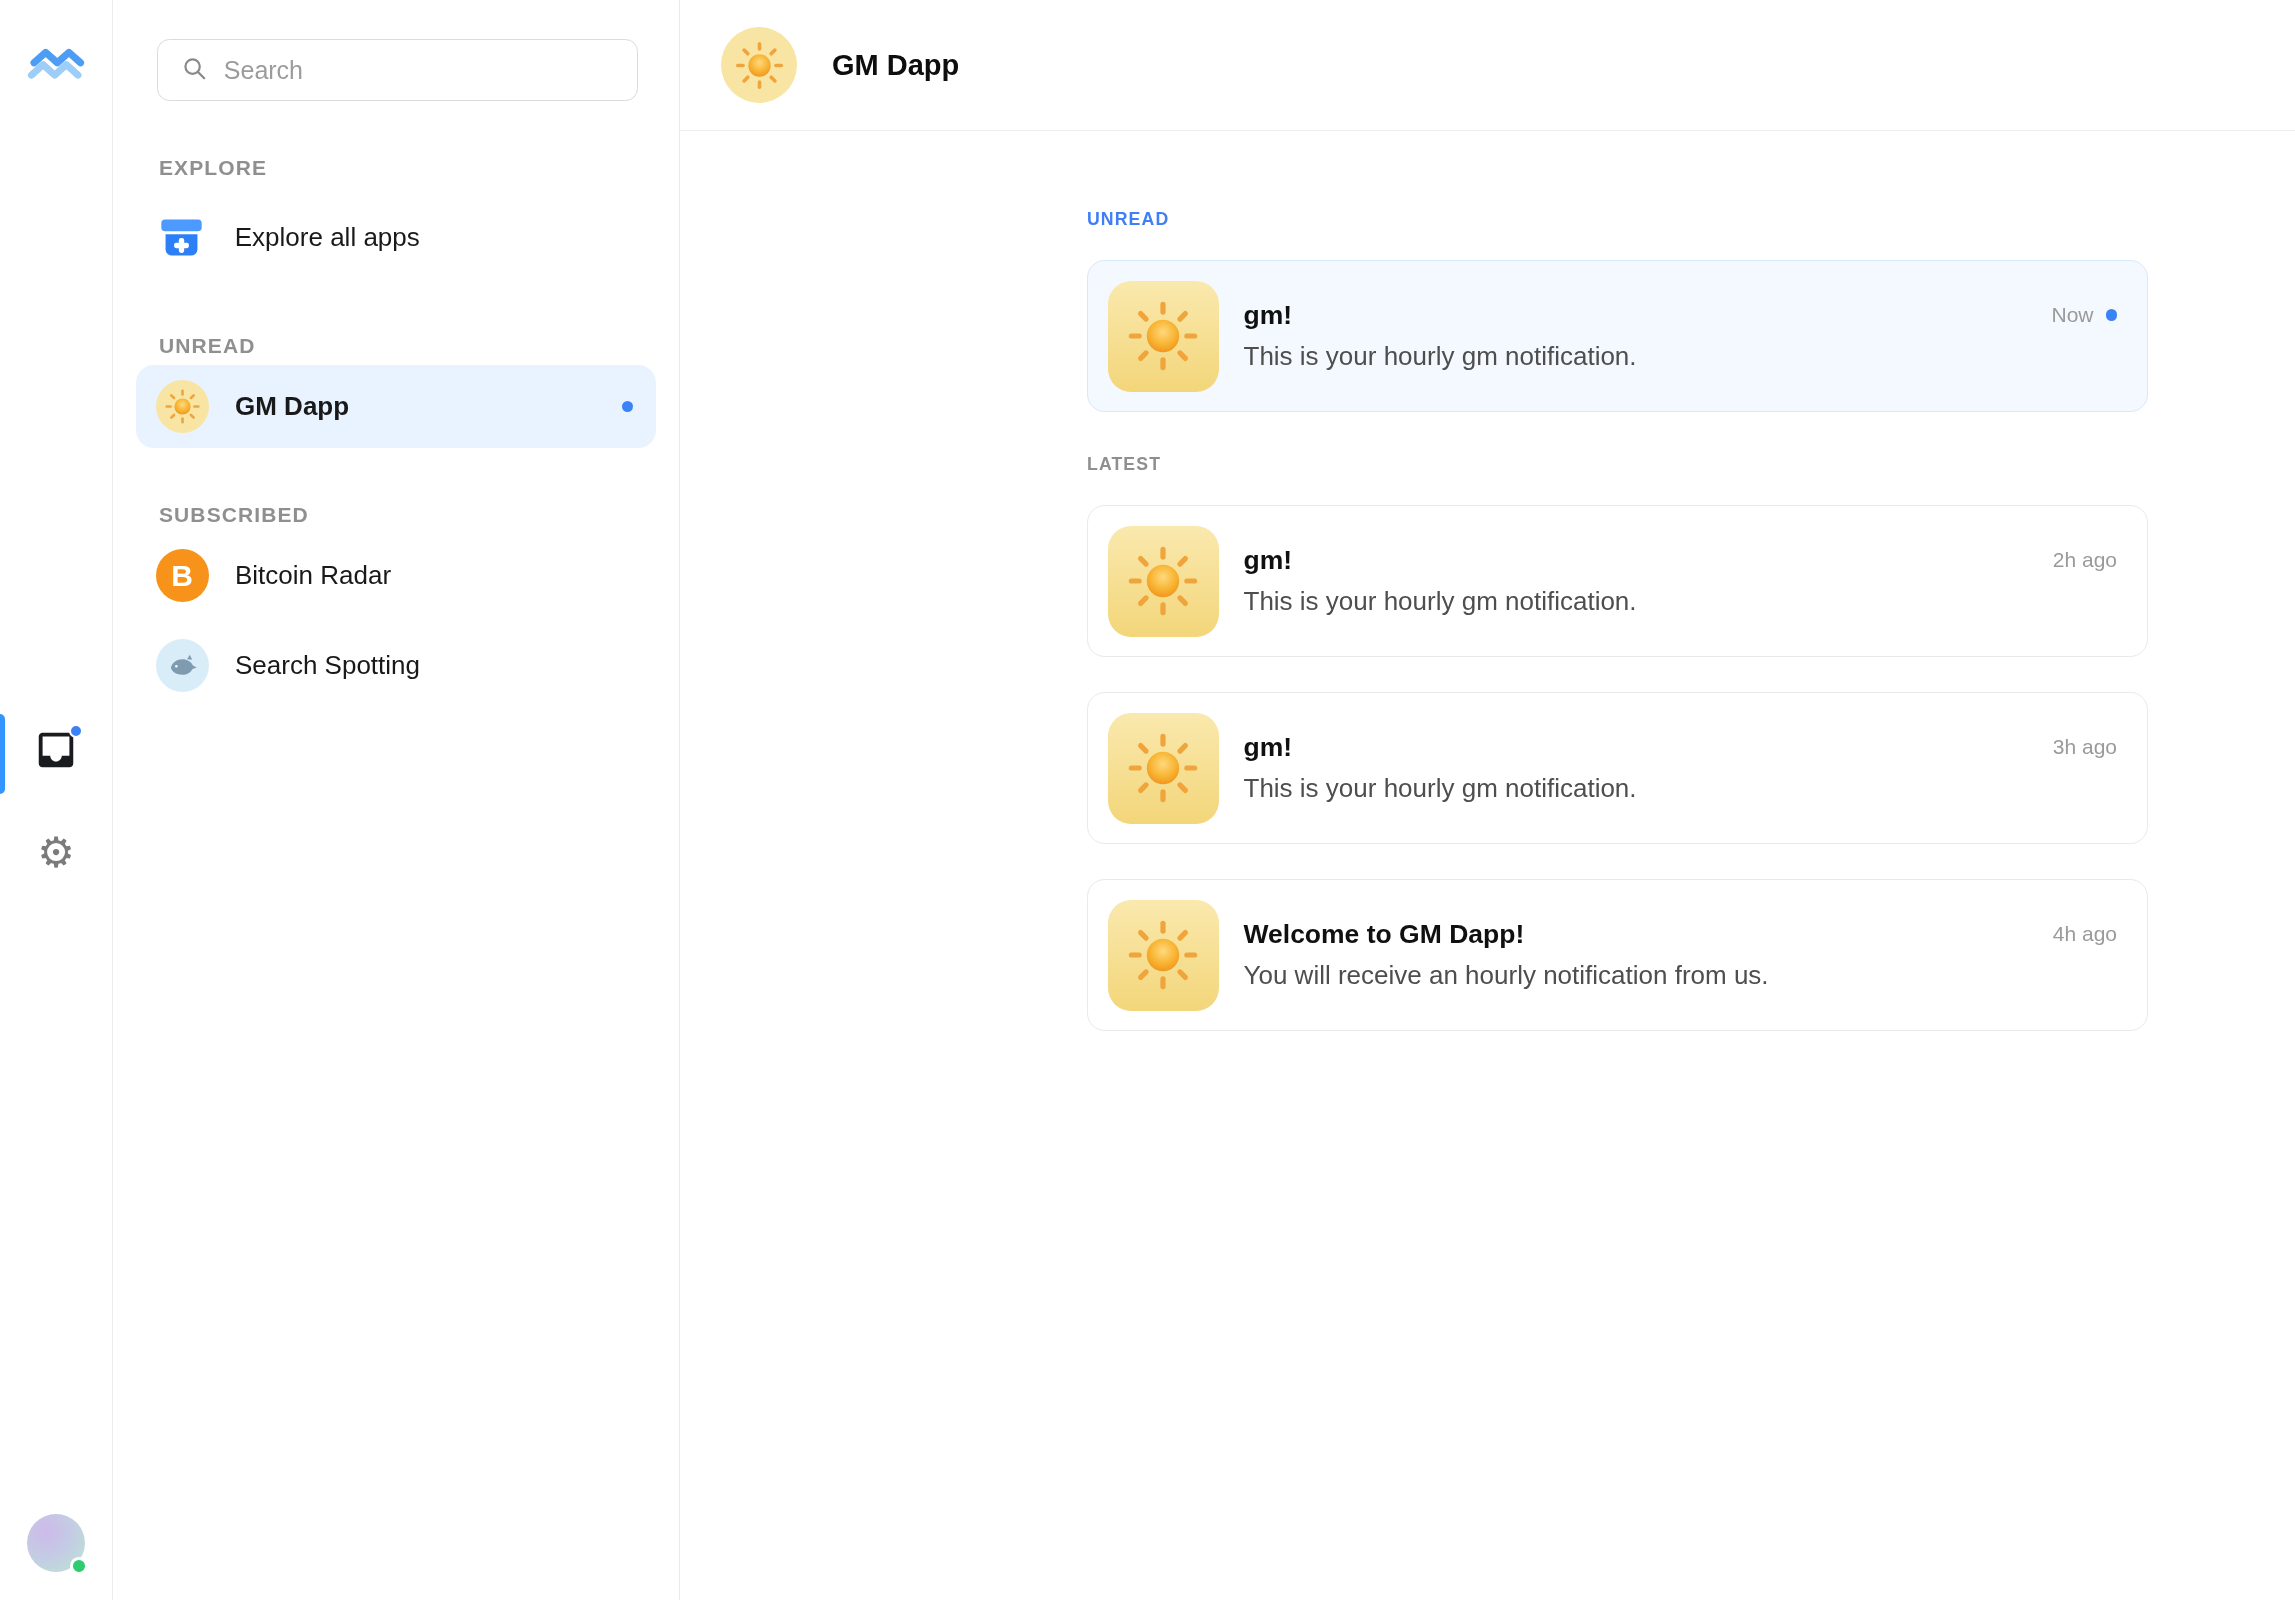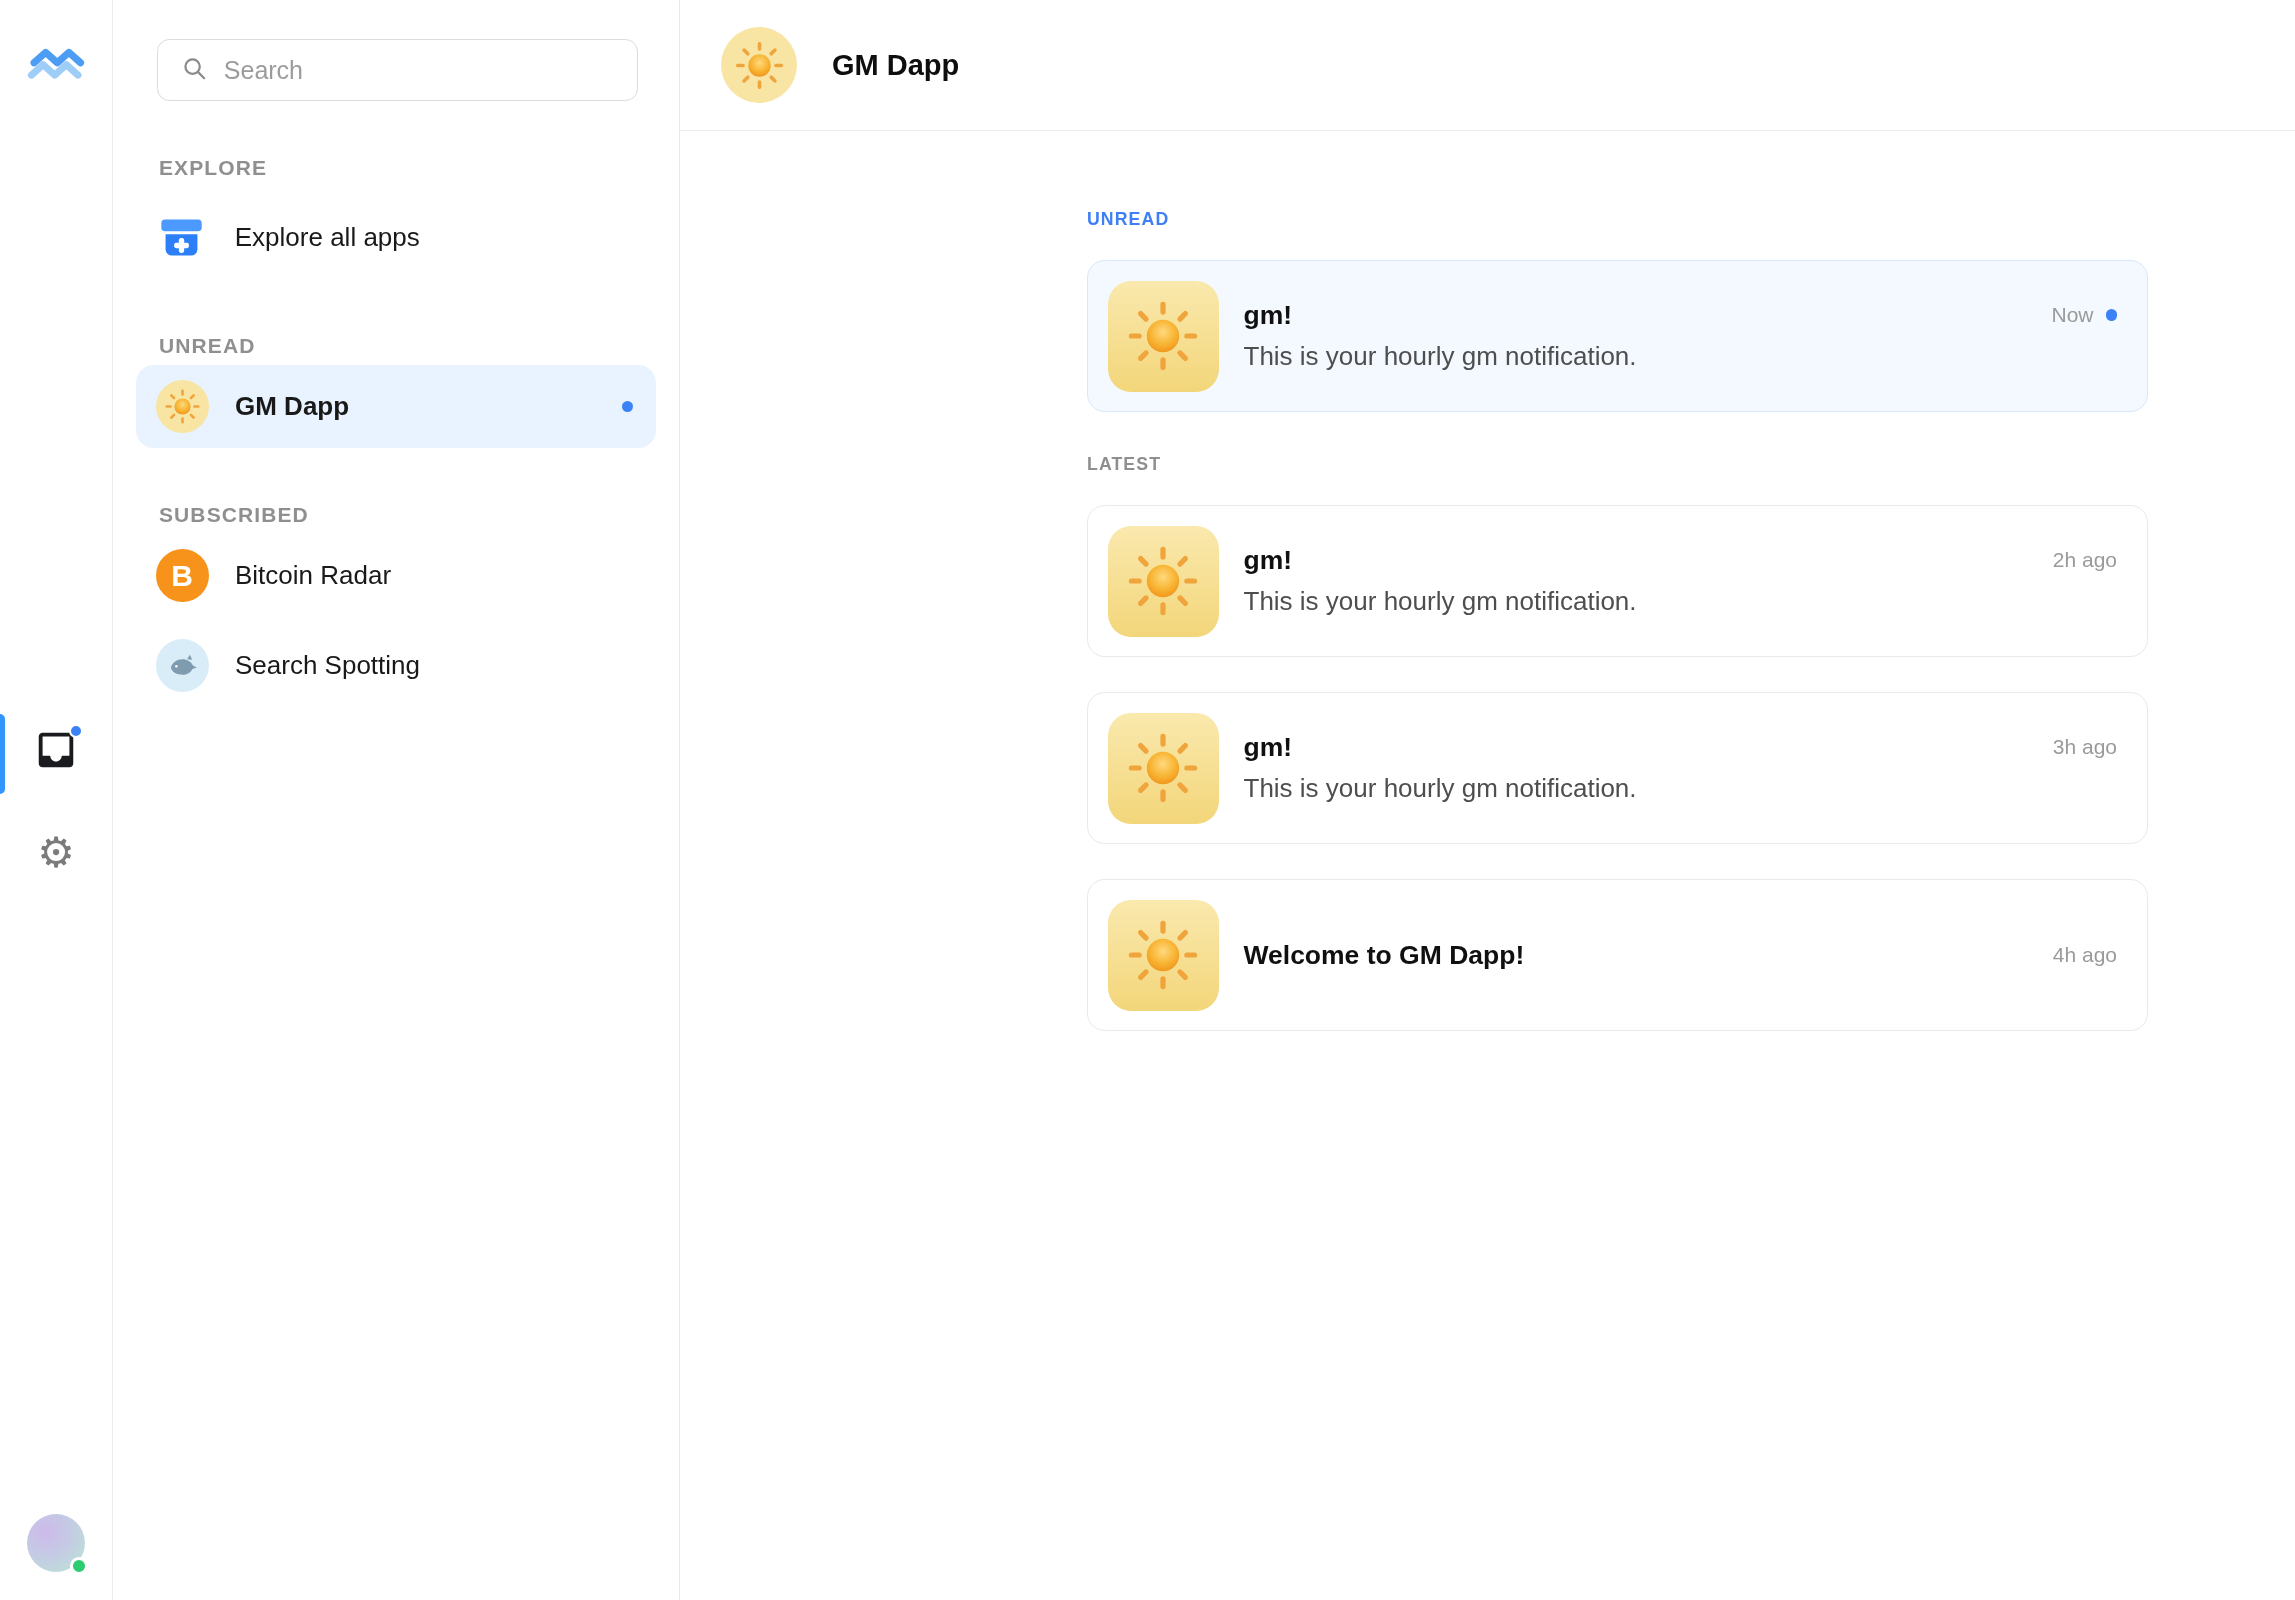--- a/index.html
+++ b/index.html
@@ -313,19 +313,20 @@
             <circle cx="24" cy="24" r="10.5" fill="url(#sun-grad)"></circle>
           </svg>
         </span>
         <div class="card-main">
           <div class="card-top">
             <span class="card-title">Welcome to GM Dapp!</span>
             <span class="card-meta">
               <span class="card-time">4h ago</span>
             </span>
           </div>
+          <div class="card-body">You will receive an hourly notification from us.</div>
         </div>
       </article>
 
     </section>
   </main>
 </div>
 
 
 </body></html>

